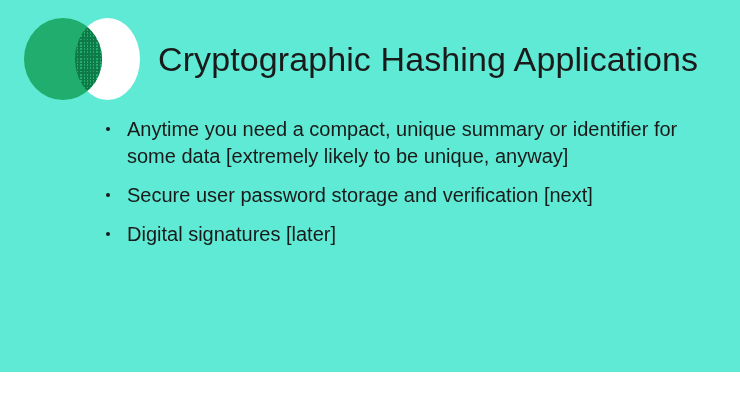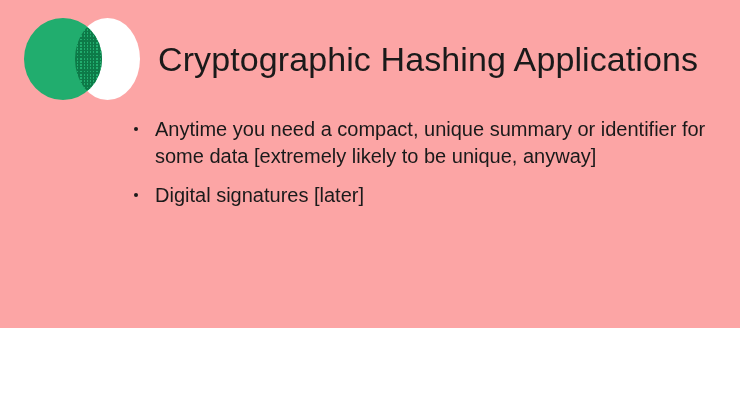--- a/index.html
+++ b/index.html
@@ -9,22 +9,22 @@
   body {
     width: 740px;
     height: 416px;
     background: #ffffff;
     font-family: "Liberation Sans", sans-serif;
     overflow: hidden;
   }
   .slide {
     position: relative;
     width: 740px;
-    height: 328px;
-    background: #fca5a5;
+    height: 372px;
+    background: #5eead4;
   }
 
   
   .logo {
     position: absolute;
     left: 24px;
     top: 18px;
     width: 116px;
     height: 82px;
   }
@@ -92,21 +92,21 @@
     line-height: 42px;
     color: #1a1a1a;
     font-weight: 400;
     letter-spacing: 0.1px;
     white-space: nowrap;
   }
 
   
   .bullet-list {
     position: absolute;
-    left: 128px;
+    left: 100px;
     top: 116px;
     width: 580px;
   }
   .bullet-item {
     position: relative;
     padding-left: 27px;
     margin-bottom: 12px;
     font-size: 20px;
     line-height: 27px;
     color: #1a1a1a;
@@ -145,20 +145,24 @@
 
   <div class="bullet-list">
 
     <div class="bullet-item">
       <span class="bullet-marker"></span>
       <span class="bullet-text">Anytime you need a compact, unique summary or identifier for some data [extremely likely to be unique, anyway]</span>
     </div>
 
 
 
+    <div class="bullet-item">
+      <span class="bullet-marker"></span>
+      <span class="bullet-text">Secure user password storage and verification [next]</span>
+    </div>
 
     <div class="bullet-item">
       <span class="bullet-marker"></span>
       <span class="bullet-text">Digital signatures [later]</span>
     </div>
 
   </div>
 
 </div>
 

